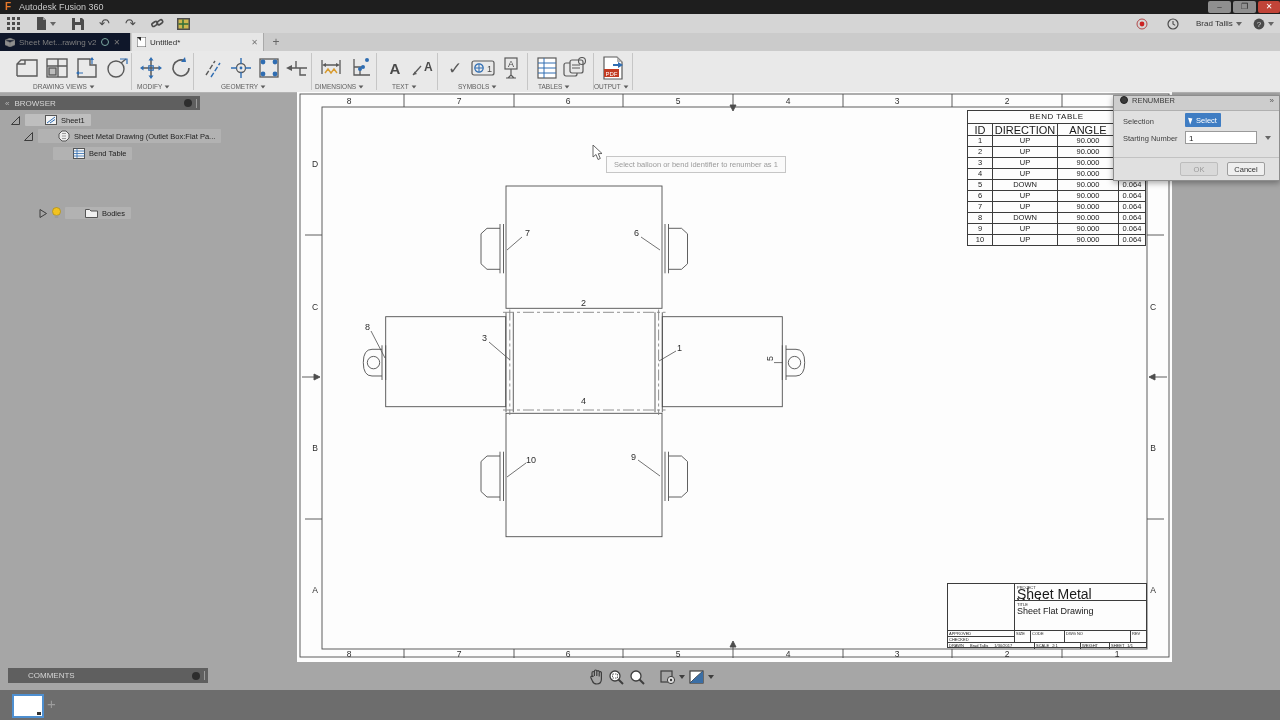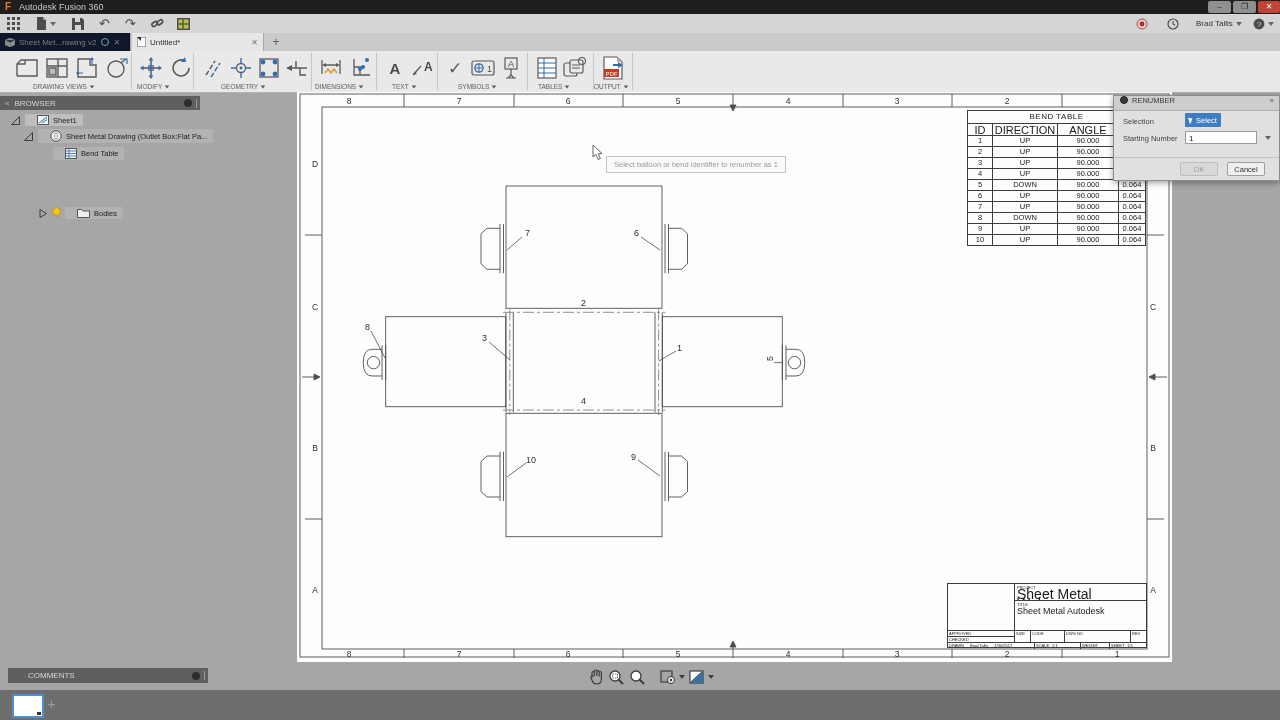--- a/index.html
+++ b/index.html
@@ -31,21 +31,21 @@
   .rlabel{position:absolute;top:32px;font-size:6.5px;color:#5d5d5d;white-space:nowrap;display:flex;align-items:center;}
   .rlabel .caret{border-top-color:#5d5d5d;margin-left:2px;transform:scale(.8);}
   .rsep{position:absolute;top:2px;width:1px;height:37px;background:#c6c6c6;}
   .icontext{font-size:15px;color:#4a4a4a;font-weight:bold;}
   
   .panelhead{background:#5f5f5f;color:#d6d6d6;font-size:8px;display:flex;align-items:center;height:14px;}
   .panelhead .chev{color:#b8b8b8;font-size:8px;margin:0 5px;}
   .pdot{margin-left:auto;margin-right:4px;width:8px;height:8px;border-radius:50%;background:#2d2d2d;color:#bbb;font-size:7px;line-height:8px;text-align:center;}
   .grip{width:1px;height:9px;background:#9a9a9a;margin-right:3px;}
   .treerow{position:absolute;display:flex;align-items:center;height:14px;font-size:7.5px;color:#1d1d1d;}
-  .chip{display:flex;align-items:center;background:rgba(255,255,255,.14);padding:1px 6px 1px 12px;border-radius:1px;}
+  .chip{display:flex;align-items:center;background:rgba(255,255,255,.14);padding:1px 6px 1px 20px;border-radius:1px;}
   .chip.sel{background:rgba(255,255,255,.28);}
   
   .canvas{left:297px;top:92px;width:875px;height:570px;background:#fdfdfd;}
   
   table.bend{position:absolute;left:967px;top:110px;border-collapse:collapse;table-layout:fixed;
              font-size:7.5px;color:#1a1a1a;background:transparent;}
   table.bend th,table.bend td{border:1px solid #3c3c3c;padding:0;text-align:center;font-weight:normal;height:10px;line-height:10px;overflow:hidden;}
   table.bend .ttl{height:12px;font-size:8px;letter-spacing:.5px;}
   table.bend .hdr{height:11px;font-size:11px;}
   
@@ -559,21 +559,21 @@
   </table>
 
   <div class="abs tblock">
     <div class="tcell" style="left:0;top:0;width:67px;height:47px;border-right-width:1px;border-bottom-width:1px;"></div>
     <div class="tcell" style="left:67px;top:0;width:131px;height:17px;border-bottom-width:1px;padding:1px 2px;">
       <span class="tlab">PROJECT</span>
       <span class="tval">Sheet Metal Webinar</span>
     </div>
     <div class="tcell" style="left:67px;top:17px;width:131px;height:30px;border-bottom-width:1px;padding:1px 2px;">
       <span class="tlab">TITLE</span>
-      <span class="tval" style="font-size:9px;">Sheet Metal Autodesk</span>
+      <span class="tval" style="font-size:9px;">Sheet Flat Drawing</span>
     </div>
     <div class="tcell tlab" style="left:0;top:47px;width:67px;height:6px;border-right-width:1px;border-bottom-width:1px;padding-left:1px;">APPROVED</div>
     <div class="tcell tlab" style="left:0;top:53px;width:67px;height:6px;border-right-width:1px;border-bottom-width:1px;padding-left:1px;">CHECKED</div>
     <div class="tcell" style="left:0;top:59px;width:87px;height:6px;border-right-width:1px;display:flex;gap:6px;padding-left:1px;">
       <span class="tlab">DRAWN</span>
       <span class="tlab">Brad Tallis</span>
       <span class="tlab">1/30/2017</span>
     </div>
     <div class="tcell" style="left:67px;top:47px;width:16px;height:12px;border-right-width:1px;border-bottom-width:1px;padding-left:1px;">
       <span class="tlab">SIZE</span>

